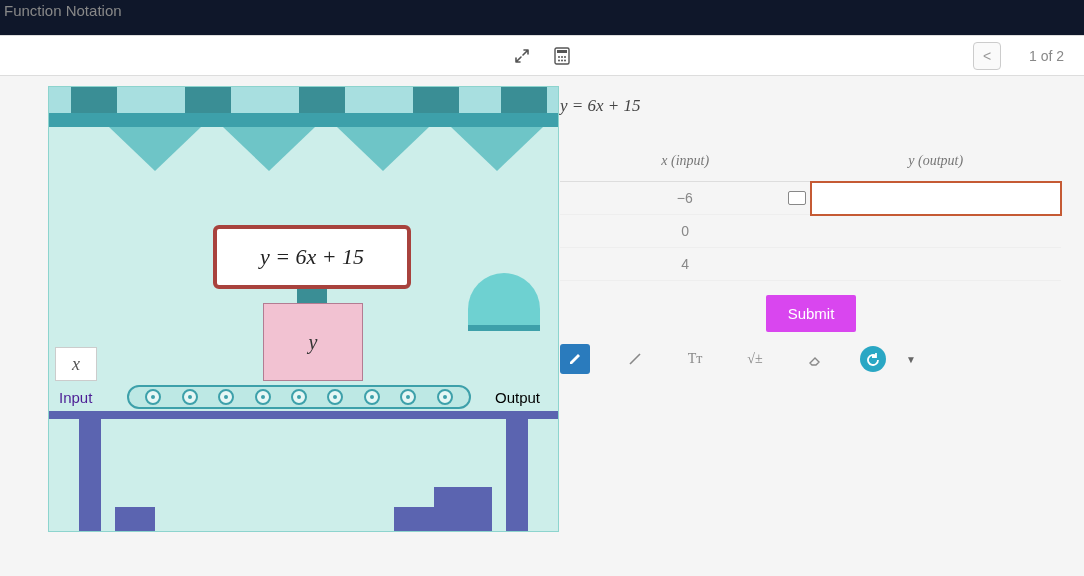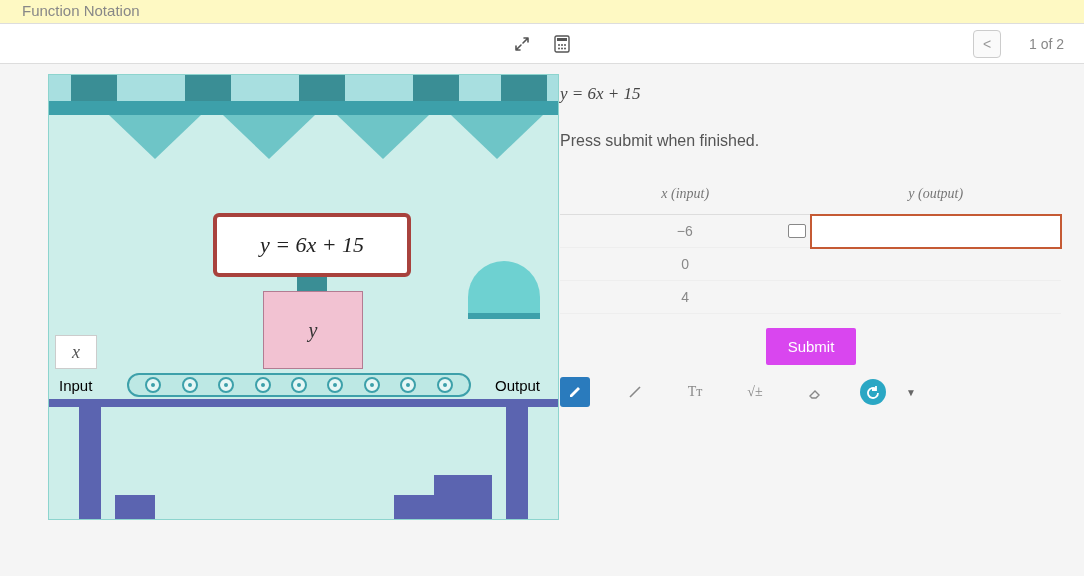--- a/index.html
+++ b/index.html
@@ -5,25 +5,25 @@
   * { box-sizing: border-box; margin: 0; padding: 0; }
   body {
     font-family: Arial, Helvetica, sans-serif;
     background: #f5f5f5;
     width: 1084px;
     height: 576px;
     overflow: hidden;
     color: #555;
   }
   .header {
-    height: 24px;
-    padding: 2px 22px;
+    height: 36px;
+    padding: 2px 4px;
     font-size: 15px;
     color: #888;
-    background: #fef9c3;
+    background: #0f172a;
     border-bottom: 1px solid #ddd;
   }
   .toolbar {
     height: 40px;
     background: #fff;
     border-bottom: 1px solid #ddd;
     display: flex;
     align-items: center;
     justify-content: center;
     position: relative;
@@ -113,21 +113,21 @@
     background:#bde8e4; border:2px solid #3da0aa; border-radius:14px;
     display:flex; align-items:center; justify-content:space-around;
     padding:0 6px;
   }
   .roller {
     width:16px; height:16px; border-radius:50%; background:#e6f7f5;
     border:2px solid #3da0aa; position:relative;
   }
   .roller::after{content:"";position:absolute;top:4px;left:4px;width:4px;height:4px;background:#3da0aa;border-radius:50%;}
   .input-label {
-    position:absolute; top:302px; left:10px; font-size:15px; color:#000000;
+    position:absolute; top:302px; left:10px; font-size:15px; color:#4c1d95;
   }
   .output-label {
     position:absolute; top:302px; right:18px; font-size:15px; color:#000000;
   }
   .table-bar{position:absolute; top:324px; left:0; right:0; height:8px; background:#5b64b0;}
   .leg{position:absolute; top:332px; width:22px; height:114px; background:#5b64b0;}
   .leg.l{left:30px;} .leg.r{right:30px;}
   .step1{position:absolute; bottom:0; right:66px; width:58px;height:44px;background:#5b64b0;}
   .step2{position:absolute; bottom:0; right:124px; width:40px;height:24px;background:#5b64b0;}
   .step3{position:absolute; bottom:0; left:66px; width:40px;height:24px;background:#5b64b0;}
@@ -256,21 +256,20 @@
       <div class="leg l"></div>
         <div class="leg r"></div>
       <div class="step1"></div>
         <div class="step2"></div>
         <div class="step3"></div>
     </div>
   </div>
 
   <div class="right-panel">
     <p class="eq">y = 6x + 15</p>
-    <p>Press submit when finished.</p>
 
     <table class="tbl">
       <thead>
         <tr>
           <th>x (input)</th>
           <th>y (output)</th>
         </tr>
       </thead>
       <tbody>
         <tr>

